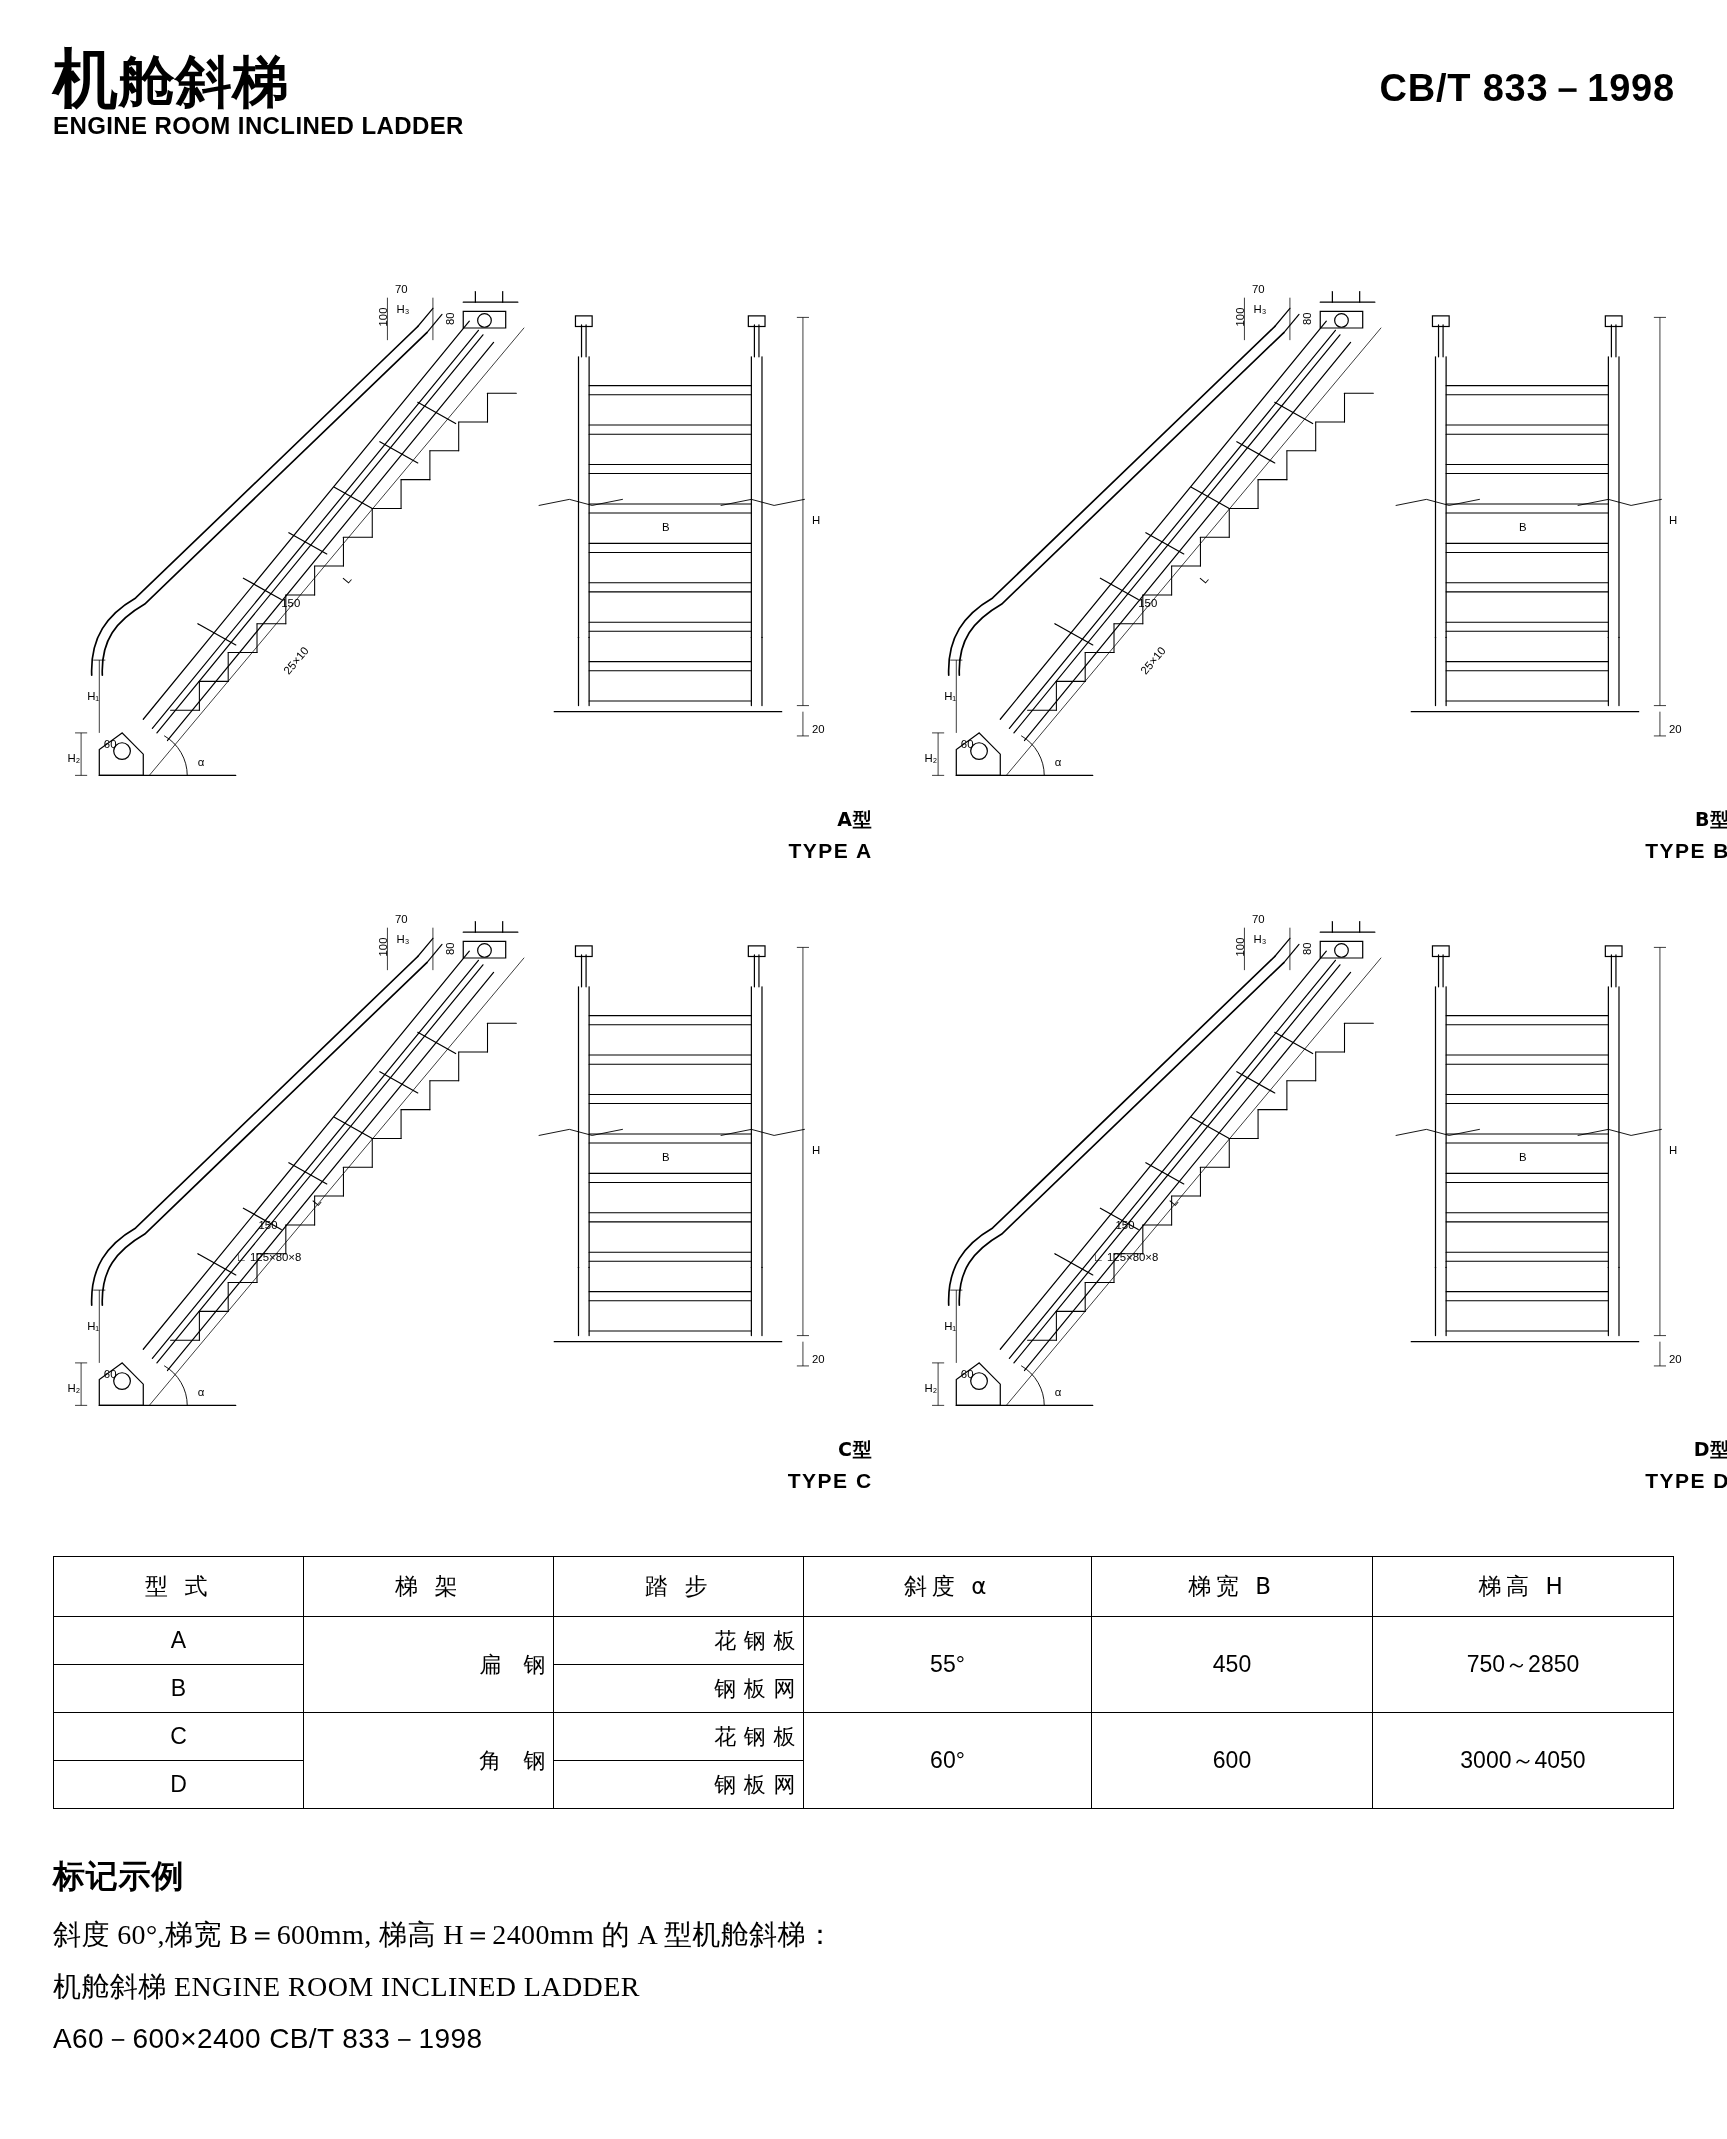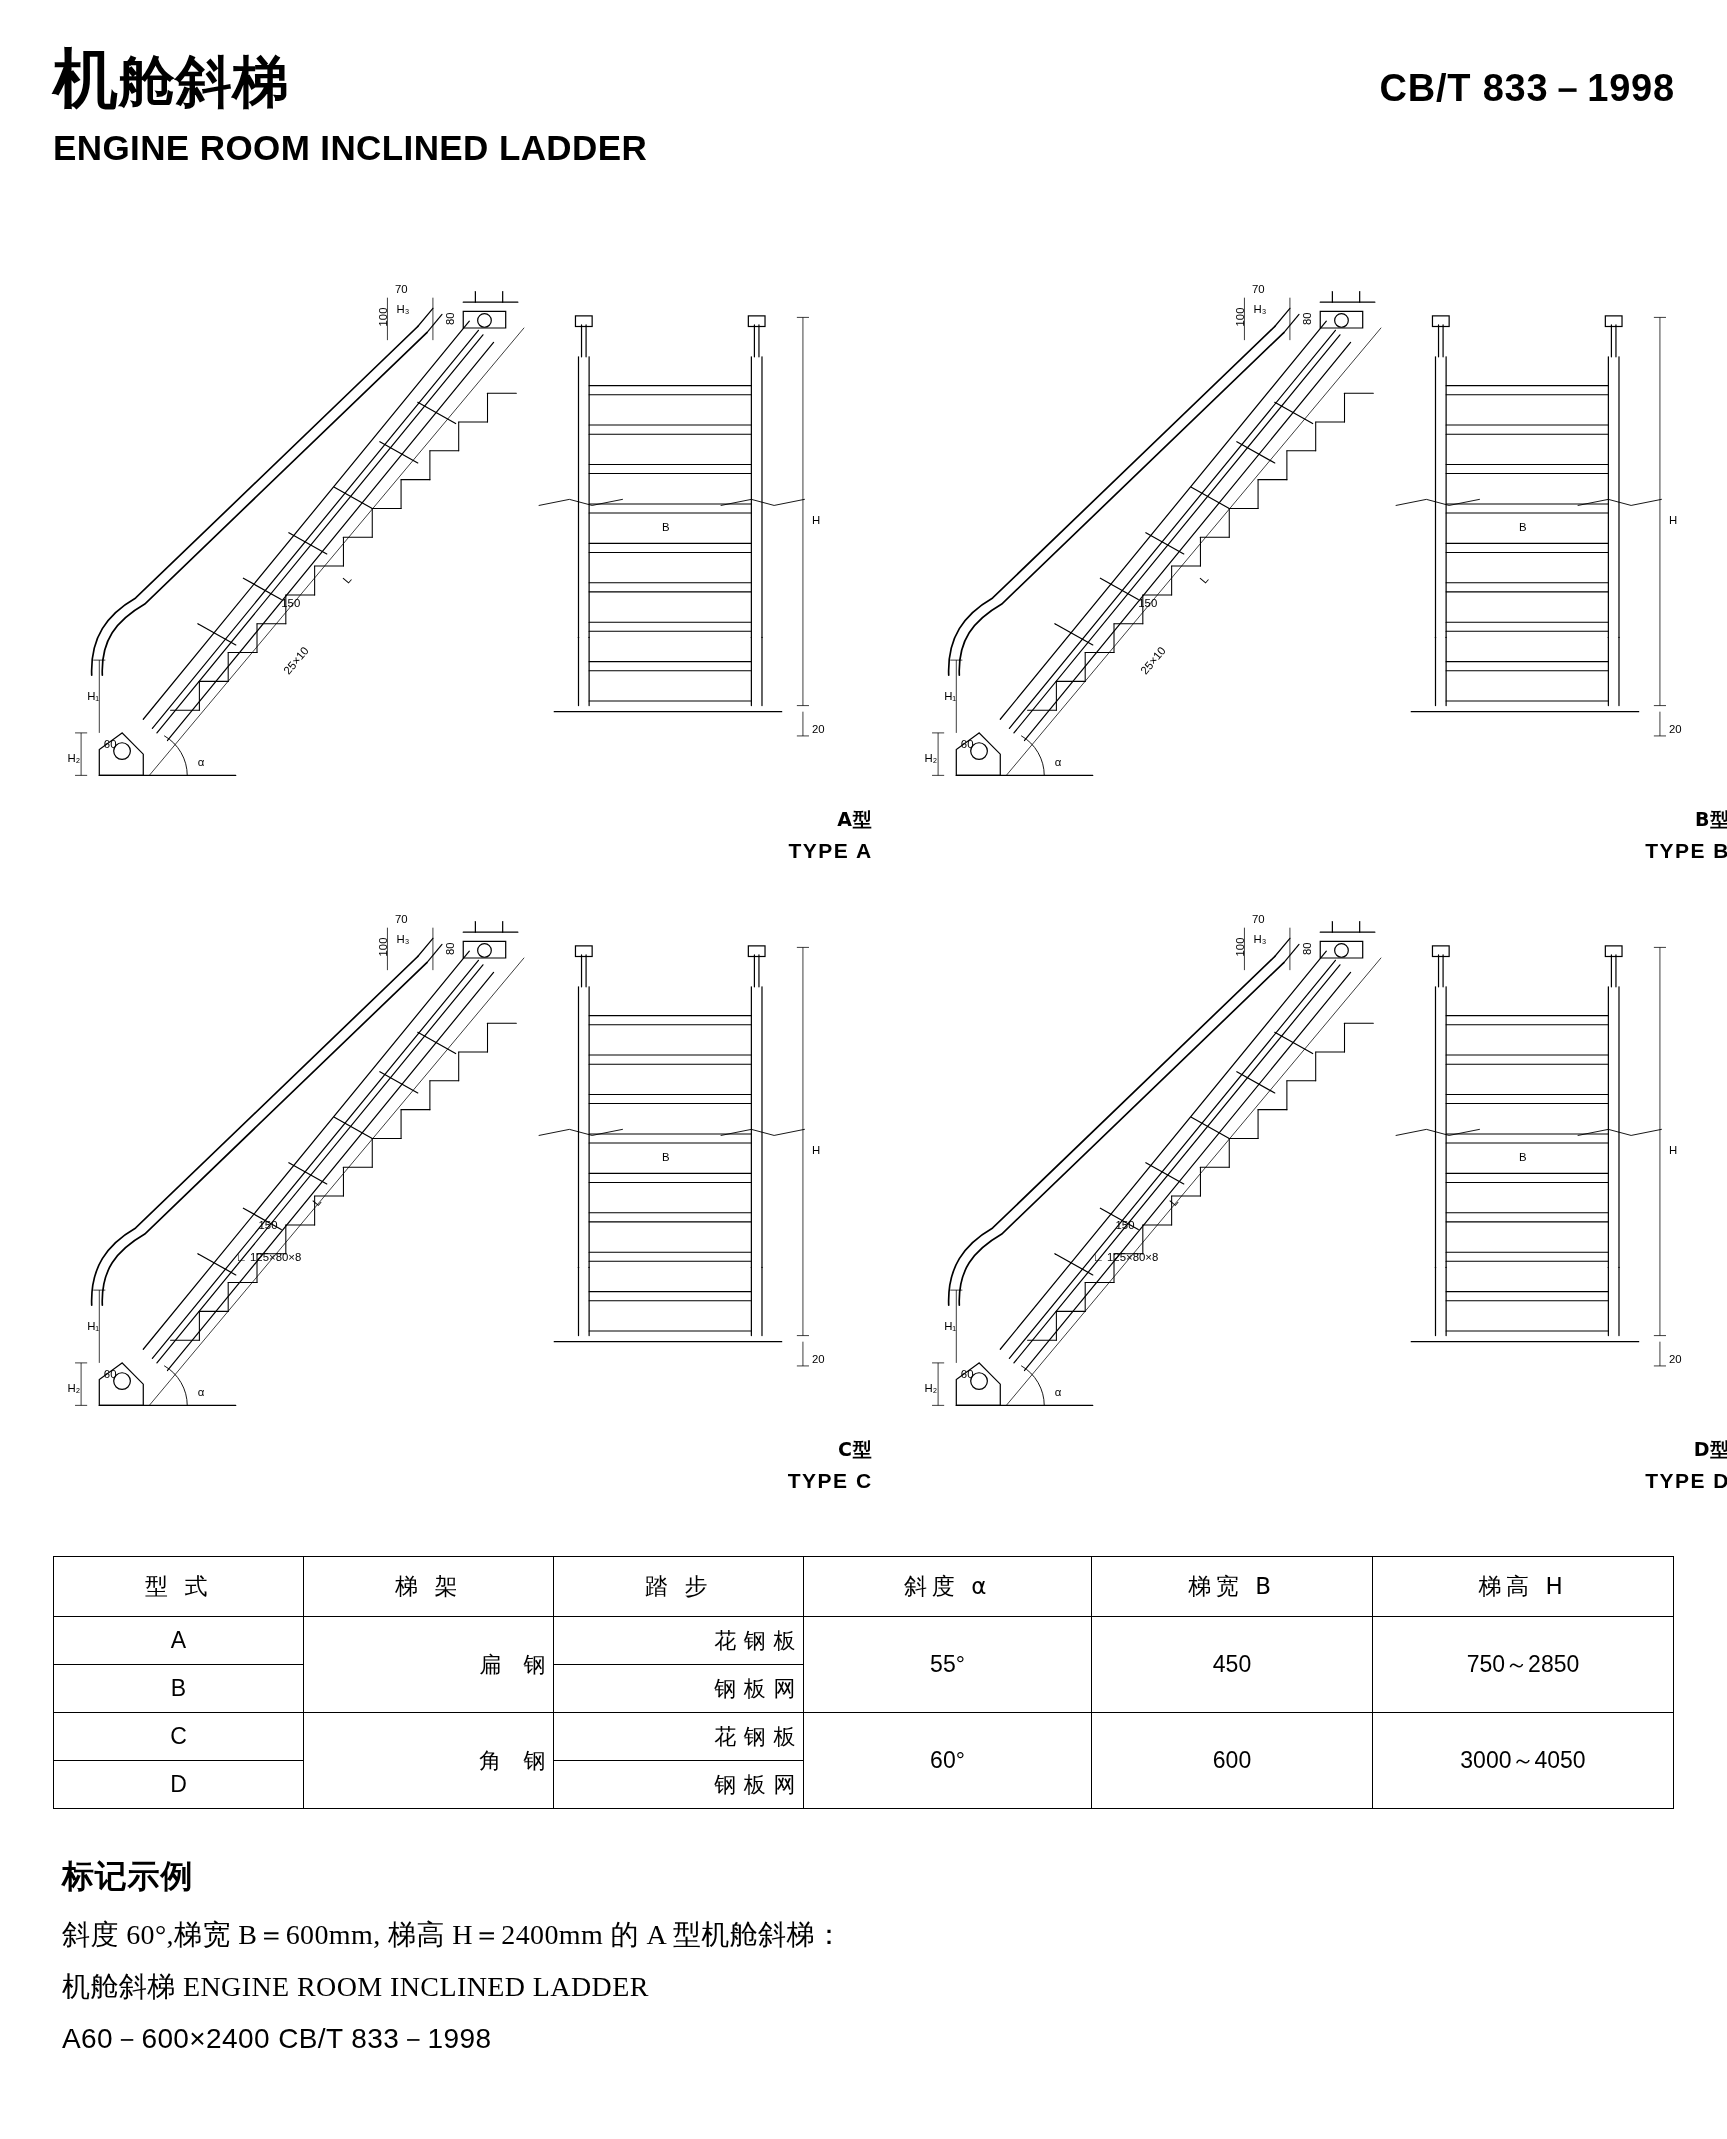--- a/index.html
+++ b/index.html
@@ -37,23 +37,23 @@
     letter-spacing: 0.8px;
     line-height: 1;
     display: inline-block;
   }
   .title-cn .big {
     font-size: 65px;
   }
   .title-en {
     font-family: "Liberation Sans", sans-serif;
     font-weight: bold;
-    font-size: 35px;
+    font-size: 24px;
     letter-spacing: 0.4px;
-    margin-top: 17px;
+    margin-top: 1px;
   }
   .std-code {
     position: absolute;
     right: 0;
     top: 16.7px;
     font-family: "Liberation Sans", sans-serif;
     font-weight: bold;
     font-size: 38px;
     letter-spacing: 0.8px;
     white-space: nowrap;
@@ -136,21 +136,20 @@
     padding-left: 7.6px;
     text-align: right;
   }
 
   
   .notes {
     position: absolute;
     left: 53px;
     top: 1855px;
     width: 1594px;
-    margin-left: 9px;
   }
   .notes h3 {
     font-family: "DejaVu Sans", sans-serif;
     font-weight: bold;
     font-size: 32px;
     margin: 0 0 20px 0;
     letter-spacing: 0.8px;
   }
   .notes p {
     font-family: "DejaVu Sans", sans-serif;

